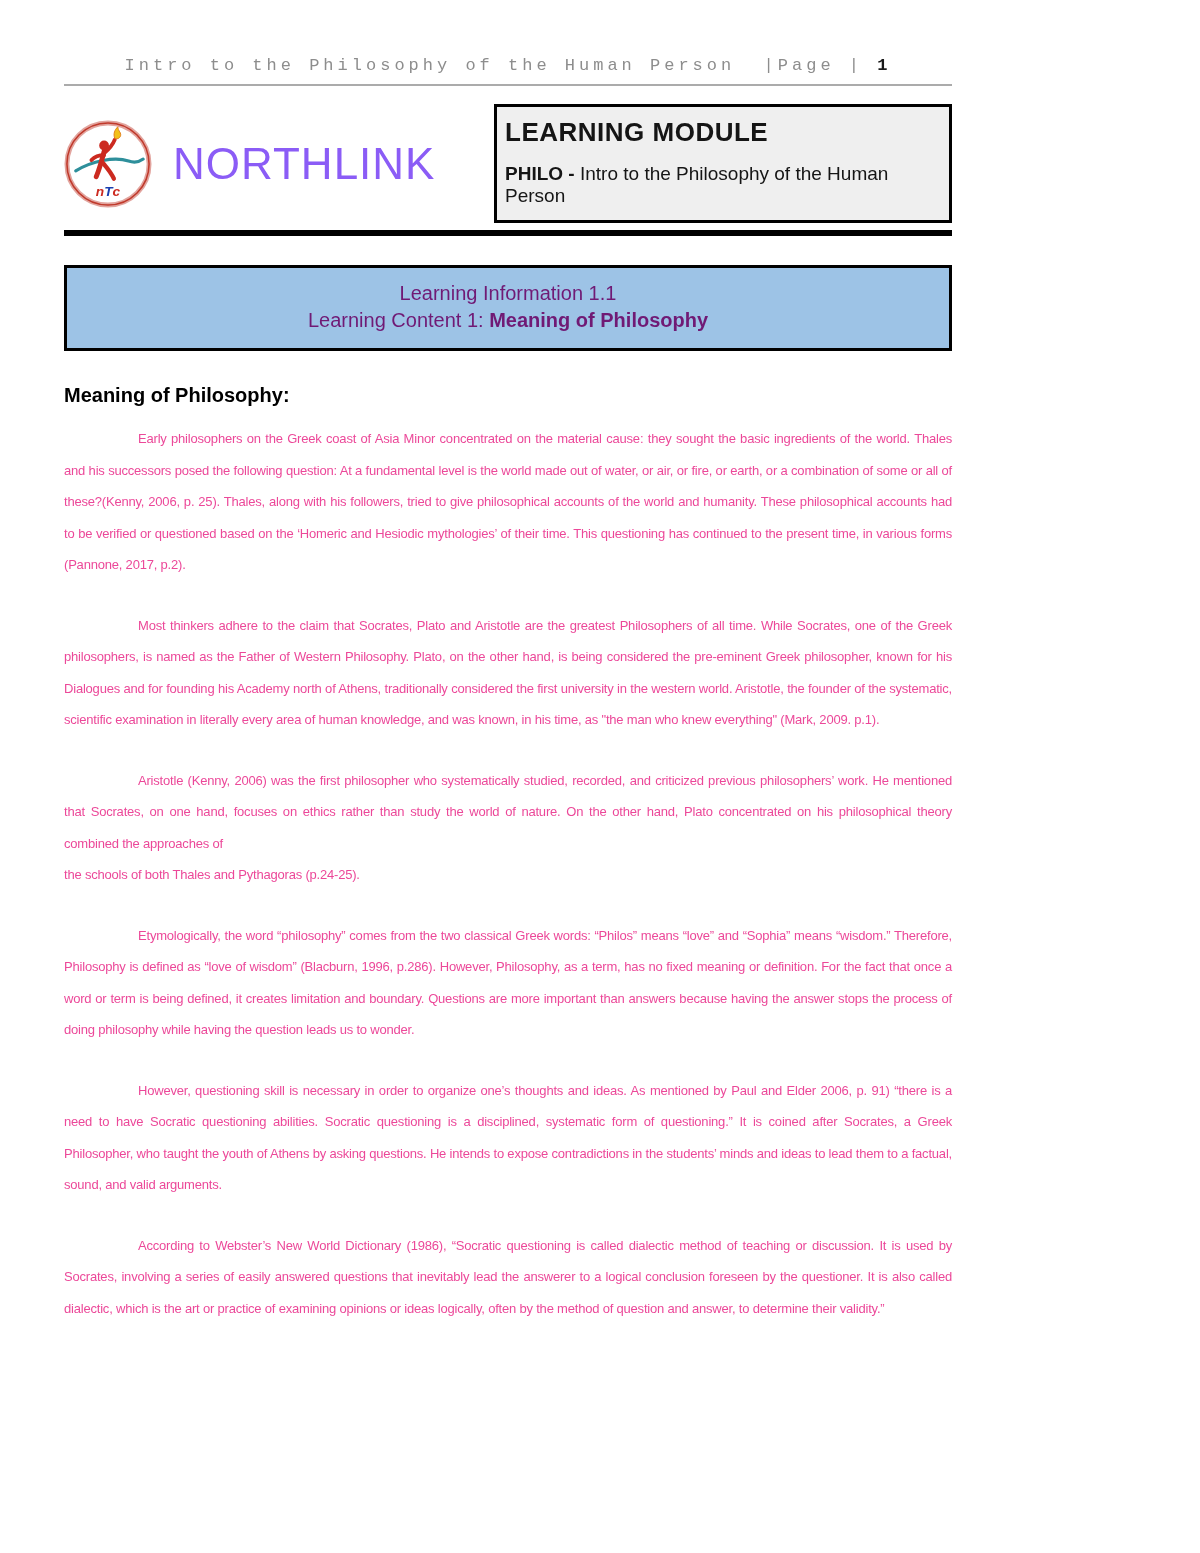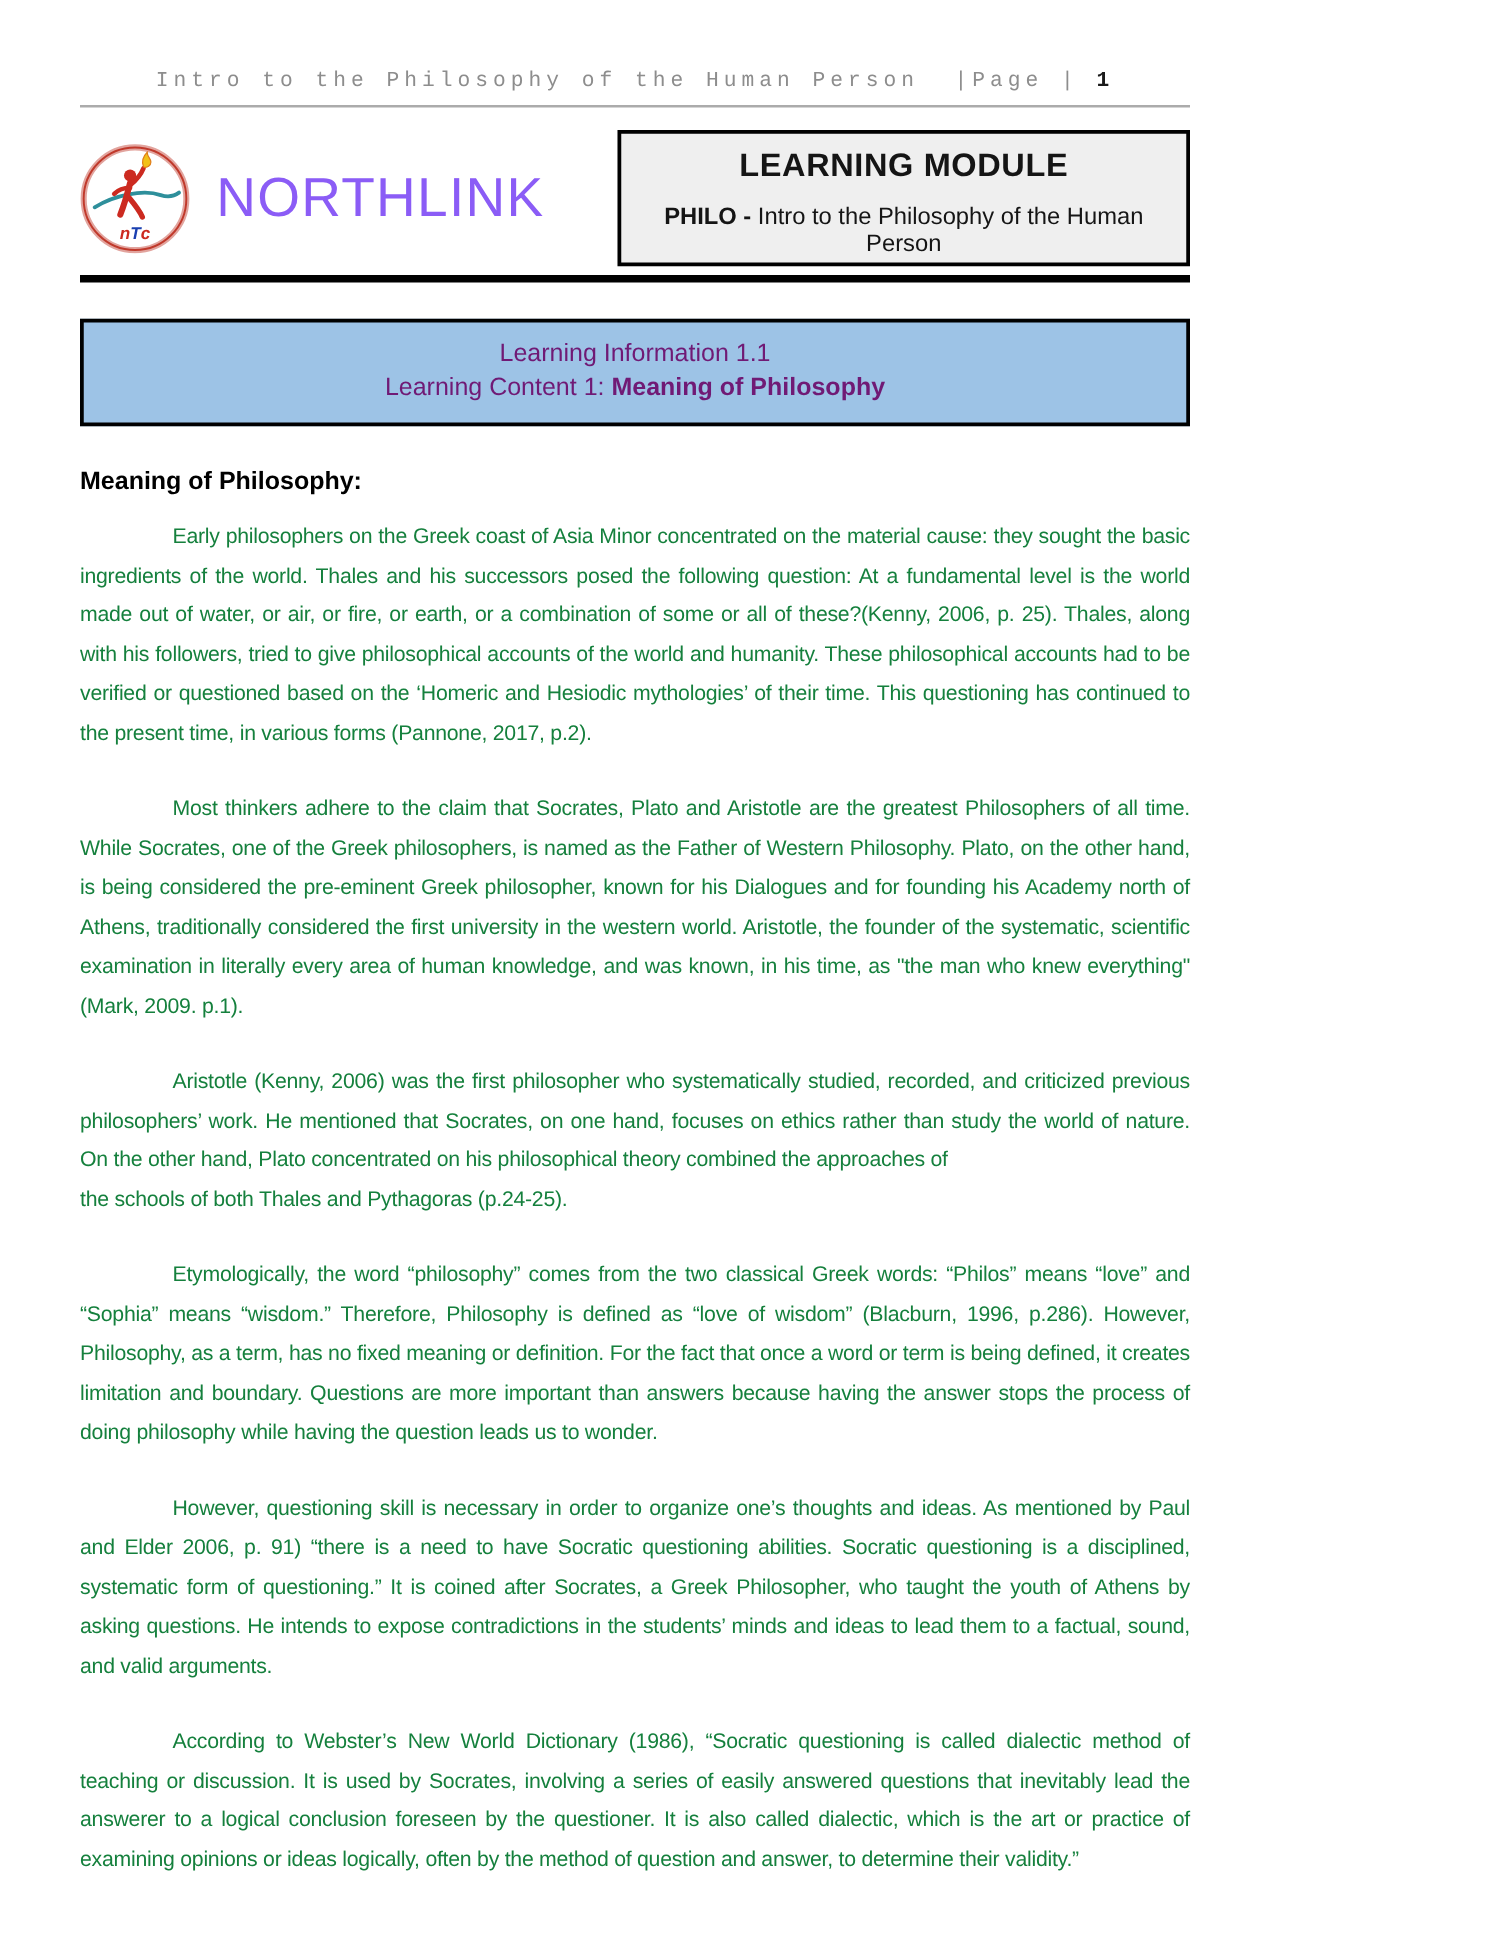--- a/index.html
+++ b/index.html
@@ -12,35 +12,35 @@
   .header .pagenum{color:#1a1a1a;font-weight:bold;}
   .header-rule{border-top:2px solid #ababab;height:0;}
 
   
   .masthead{display:flex;align-items:center;margin-top:18px;gap:18px;}
   .logo-block{display:flex;align-items:center;gap:6px;width:412px;flex:0 0 auto;}
   .logo-svg{width:88px;height:88px;flex:0 0 auto;}
   .college-name{font-family:Liberation Sans, sans-serif;color:#8b5cf6;margin-left:15px;}
   .name1{font-size:44px;line-height:1;letter-spacing:1px;}
   .name2{font-size:23px;font-weight:bold;letter-spacing:.4px;margin-top:3px;}
-  .module-box{flex:1;border:3px solid #000;background:#efefef;text-align:center;
-              padding:10px 8px 3px;}
+  .module-box{flex:1;border:3px solid #000;background:#efefef;text-align:left;
+              padding:10px 8px 13px;}
   .module-title{font-size:26px;font-weight:bold;letter-spacing:.5px;}
   .module-subtitle{font-size:19px;margin-top:15px;}
   .thick-rule{height:6px;background:#000;margin-top:7px;}
 
   
   .banner{border:3px solid #000;text-align:center;margin-top:29px;
           padding:12px 10px 14px;font-size:20px;line-height:27px;color:#701a75;}
 
   
   .section-heading{font-size:20px;font-weight:bold;margin:33px 0 0;color:#000;}
   .paragraphs{margin-top:16px;}
-  .paragraphs p{font-size:17px;line-height:31.5px;text-align:justify;
-                text-indent:74px;margin:0 0 29px;letter-spacing:-0.2px;color:#15803d;}
+  .paragraphs p{font-size:13px;line-height:31.5px;text-align:justify;
+                text-indent:74px;margin:0 0 29px;letter-spacing:-0.2px;color:#ec4899;}
 </style>
 </head>
 <body>
 
 <div class="page">
 
   <div class="header"><span>Intro to the Philosophy of the Human Person  |Page | </span><span class="pagenum">1</span></div>
   <div class="header-rule"></div>
 
   <div class="masthead">

